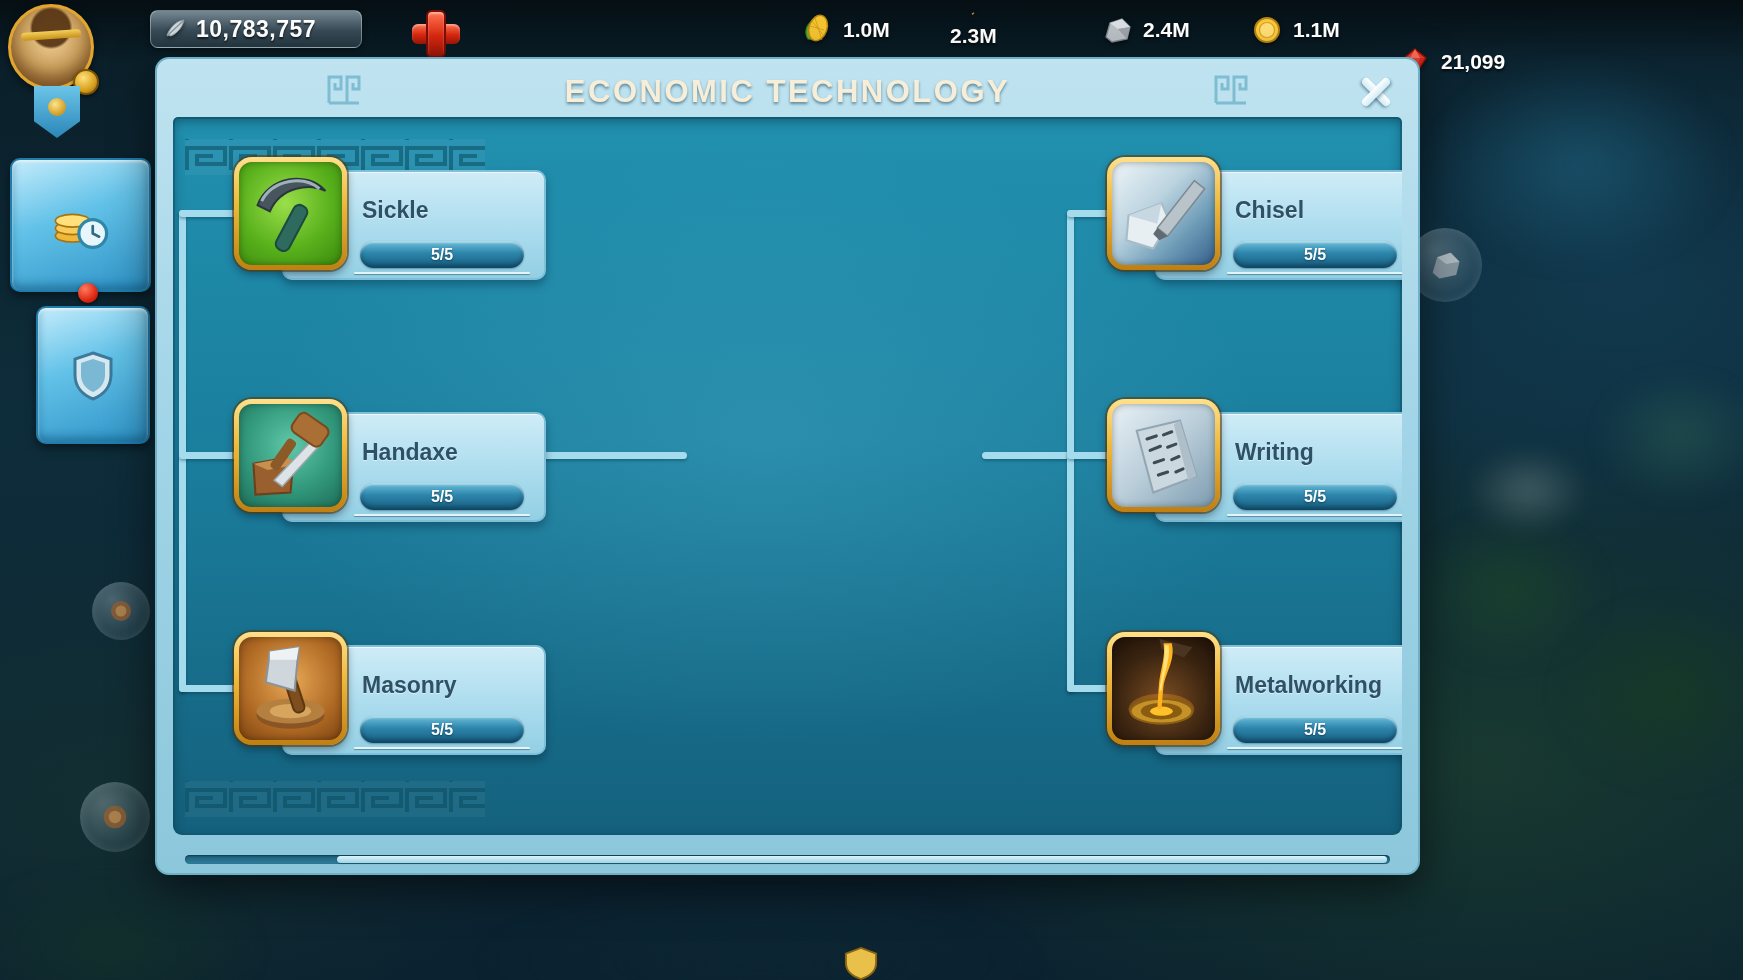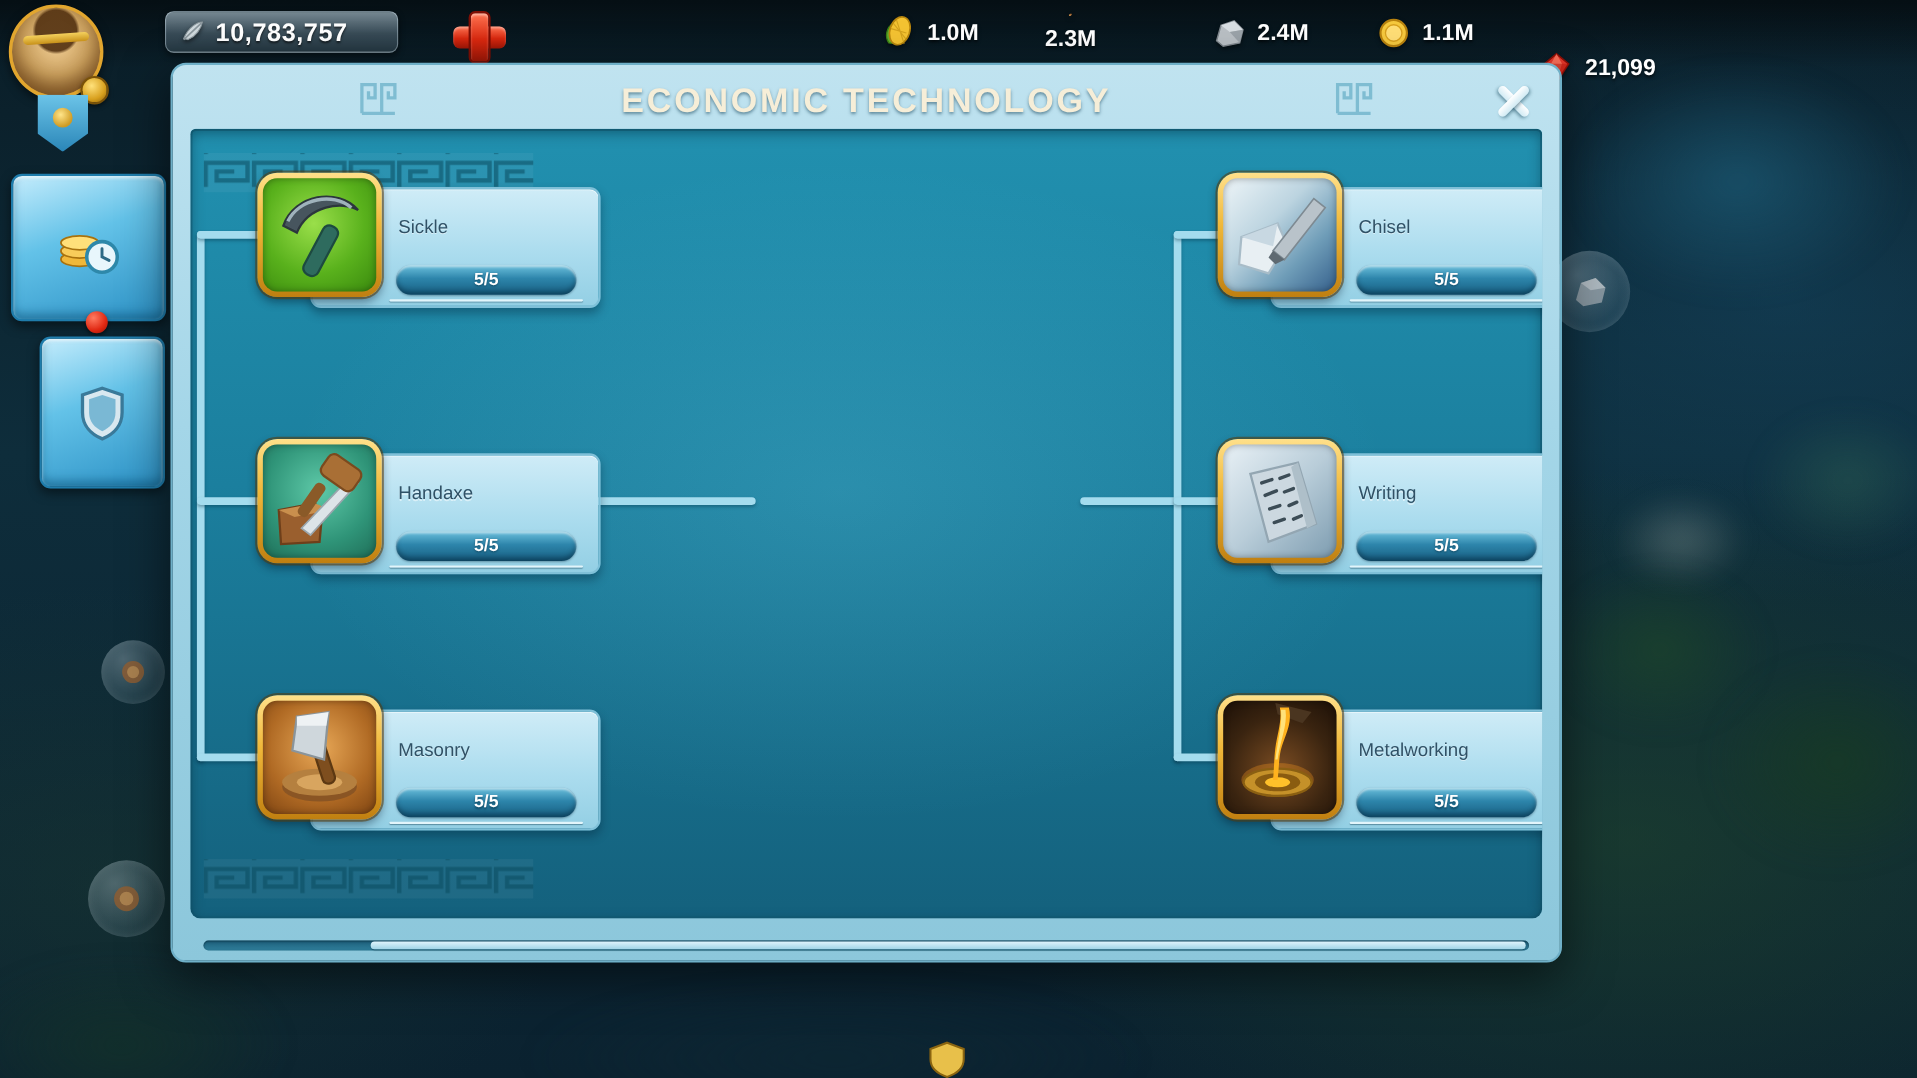--- a/index.html
+++ b/index.html
@@ -122,21 +122,21 @@
   .cs-r2 { left:894px; top:568px; width:48px; height:7px; }
 
   .tech-node { position:absolute; width:312px; height:126px; cursor:pointer; }
   .n0 { left:61px;  top:40px; }  .n1 { left:61px;  top:282px; } .n2 { left:61px;  top:515px; }
   .n3 { left:504px; top:282px; }
   .n4 { left:934px; top:40px; }  .n5 { left:934px; top:282px; } .n6 { left:934px; top:515px; }
   .node-plate { position:absolute; left:48px; top:13px; width:264px; height:110px; border-radius:10px;
     background:linear-gradient(180deg,#cfecf7 0%, #abdcee 55%, #93cfe4 100%);
     border:2px solid #7fc0d8; box-sizing:border-box;
     box-shadow:0 5px 9px rgba(0,30,50,.35), inset 0 1px 0 rgba(255,255,255,.65); }
-  .node-name { position:absolute; left:128px; top:40px; font-size:17px; font-weight:normal;
+  .node-name { position:absolute; left:128px; top:40px; font-size:23px; font-weight:bold;
     color:#2f5166; white-space:nowrap; text-shadow:0 1px 0 rgba(255,255,255,.5); }
   .node-pill { position:absolute; left:126px; top:84px; width:164px; height:27px; border-radius:14px;
     background:linear-gradient(180deg,#6cc0dd 0%, #2d85ab 45%, #175e80 100%);
     box-shadow:inset 0 2px 2px rgba(255,255,255,.5), inset 0 -3px 5px rgba(0,30,50,.45), 0 1px 2px rgba(0,30,50,.35);
     color:#fff; font-size:16px; font-weight:bold; line-height:27px; text-align:center;
     text-shadow:0 1px 2px rgba(0,40,60,.6); }
   .node-underline { position:absolute; left:120px; top:115px; width:176px; height:2px; border-radius:1px;
     background:rgba(240,252,255,.85); box-shadow:0 1px 1px rgba(0,40,60,.4); }
   .node-icon { position:absolute; left:0; top:0; width:113px; height:113px; border-radius:18px;
     background:linear-gradient(180deg,#ffe08a 0%, #f0b83a 42%, #c07f10 100%); padding:5px; box-sizing:border-box;

